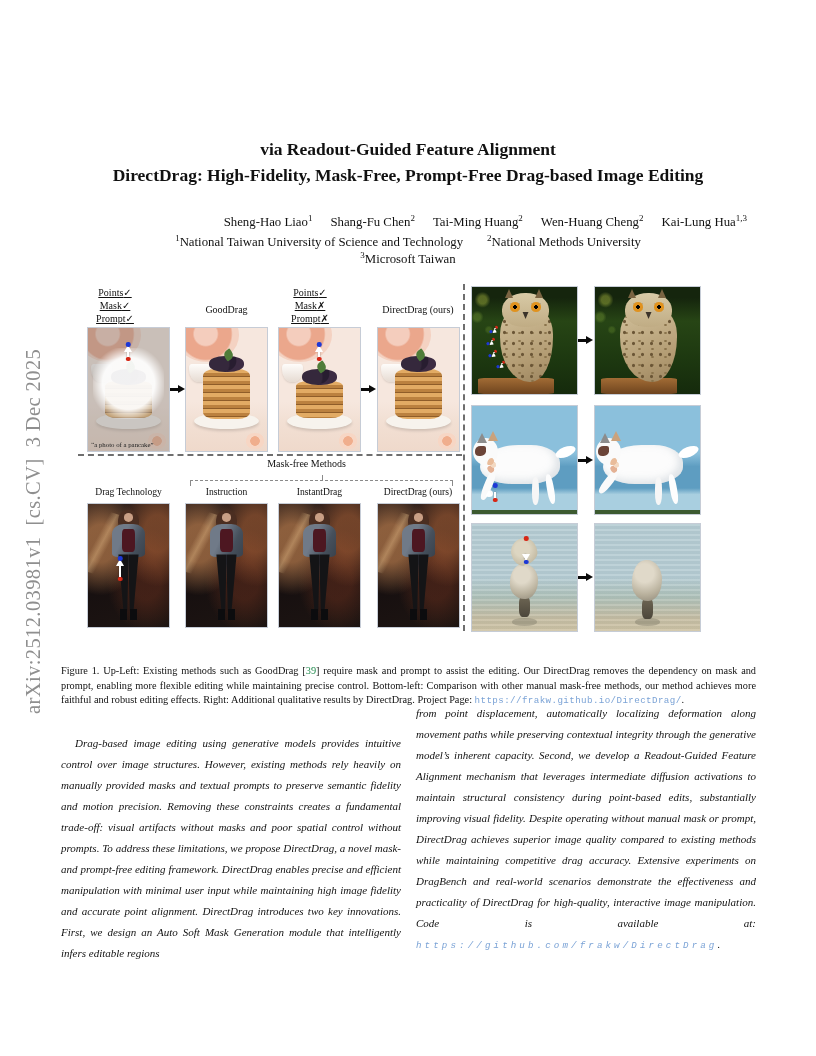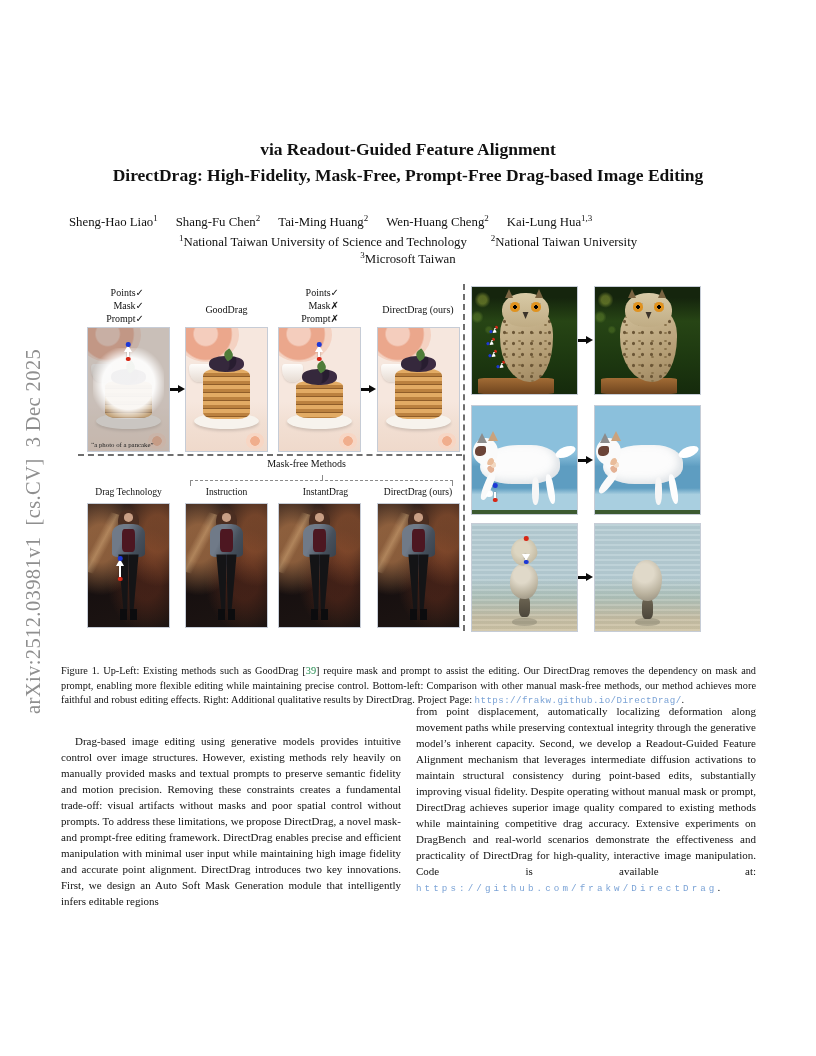--- a/index.html
+++ b/index.html
@@ -14,31 +14,31 @@
 
   
   .watermark{left:12px;top:285px;height:492px;width:42px;
     writing-mode:vertical-rl;transform:rotate(180deg);
     display:flex;align-items:center;justify-content:center;
     font-size:20.5px;color:var(--watermark);letter-spacing:.4px;white-space:nowrap;}
 
   
   .title{left:60px;top:136px;width:696px;text-align:center;font-weight:bold;
          font-size:17.5px;line-height:26px;}
-  .authors{left:60px;top:213px;width:696px;text-align:left;font-size:12.8px;font-family:Liberation Serif, serif;}
+  .authors{left:60px;top:213px;width:696px;text-align:right;font-size:12.8px;font-family:Liberation Serif, serif;}
   .authors .author{margin:0 9px;white-space:nowrap;}
   .authors sup,.affils sup{font-size:9px;}
   .affils{left:60px;width:696px;text-align:center;font-size:12.8px;}
   .affils .affil{margin:0 12px;white-space:nowrap;}
 
   
   .img{position:absolute;overflow:hidden;border:1px solid #c6ccd6;background:#eee;}
   .figlabel{position:absolute;font-size:10px;text-align:center;white-space:nowrap;}
   .conds{position:absolute;font-size:10px;line-height:13px;width:58px;}
-  .cond-row{display:flex;justify-content:flex-end;}
+  .cond-row{display:flex;justify-content:center;text-decoration:underline;}
   .harrow{position:absolute;width:15px;height:9px;}
   .harrow::before{content:"";position:absolute;left:0;top:3.2px;width:10px;height:2.6px;background:#0a0a0a;}
   .harrow::after{content:"";position:absolute;right:0;top:0;border-left:7px solid #0a0a0a;
                  border-top:4.5px solid transparent;border-bottom:4.5px solid transparent;}
   .hdash{position:absolute;border-top:2px dashed #6f6f6f;}
   .vdash{position:absolute;border-left:2px dashed #6f6f6f;}
   .bracket{position:absolute;border-top:1.6px dashed #8a8a8a;}
   .bracket::before,.bracket::after{content:"";position:absolute;top:0;height:5px;border-left:1.6px dashed #8a8a8a;}
   .bracket::before{left:0;} .bracket::after{right:0;}
   .bracket .tick{position:absolute;left:50%;top:-6px;height:6px;border-left:1.6px dashed #8a8a8a;}
@@ -164,42 +164,42 @@
     background:radial-gradient(circle at 45% 40%,#ddd6c2 0 34%,#b4aa90);}
   .stone .reflect{left:38%;top:88%;width:24%;height:7%;border-radius:50%;background:rgba(110,105,90,.35);}
 
   
   .caption{left:61px;top:636px;width:695px;font-size:10.3px;line-height:14.6px;text-align:justify;margin-top:28px;}
   .cite{color:var(--cite);}
   .link{color:var(--link);font-family:"Liberation Mono",monospace;font-size:9.2px;letter-spacing:.4px;
         text-decoration:none;cursor:pointer;}
   .link.wide{letter-spacing:3.1px;}
   .abshead{left:61px;top:706px;width:340px;text-align:center;font-weight:bold;font-size:12.8px;}
-  .col{font-size:11px;line-height:16px;text-align:justify;}
+  .col{font-size:11px;line-height:21px;text-align:justify;font-style:italic;}
   .col1{left:61px;top:733px;width:340px;text-indent:14px;}
   .col2{left:416px;top:703px;width:340px;}
 </style>
 </head>
 <body>
 
 <div class="page">
 
   <div class="abs watermark">arXiv:2512.03981v1&nbsp;&nbsp;[cs.CV]&nbsp;&nbsp;3 Dec 2025</div>
 
   <div class="abs title">
     <div>via Readout-Guided Feature Alignment</div>
     <div>DirectDrag: High-Fidelity, Mask-Free, Prompt-Free Drag-based Image Editing</div>
   </div>
 
   <div class="abs authors">
     <span class="author"><span>Sheng-Hao Liao</span><sup>1</sup></span><span class="author"><span>Shang-Fu Chen</span><sup>2</sup></span><span class="author"><span>Tai-Ming Huang</span><sup>2</sup></span><span class="author"><span>Wen-Huang Cheng</span><sup>2</sup></span><span class="author"><span>Kai-Lung Hua</span><sup>1,3</sup></span>
   </div>
 
   <div class="abs affils" style="top:233px;">
-    <span class="affil"><sup>1</sup><span>National Taiwan University of Science and Technology</span></span><span class="affil"><sup>2</sup><span>National Taiwan University</span></span>
+    <span class="affil"><sup>1</sup><span>National Taiwan University of Science and Technology</span></span><span class="affil"><sup>2</sup><span>National Methods University</span></span>
   </div>
   <div class="abs affils" style="top:250px;">
     <span class="affil"><sup>3</sup><span>Microsoft Taiwan</span></span>
   </div>
 
   <div class="conds" style="left:86px;top:286px;">
     <div class="cond-row">
         <span>Points</span>
         <span>✓</span>
       </div>
@@ -286,21 +286,21 @@
   <div class="hdash" style="left:78px;top:454px;width:384px;"></div>
   <div class="vdash" style="left:463px;top:284px;height:347px;"></div>
 
   <div class="figlabel" style="left:224px;top:458px;width:165px;">Mask-free Methods</div>
   <div class="bracket" style="left:190px;top:480px;width:263px;">
       <span class="tick"></span>
     </div>
 
   <div class="figlabel" style="left:80px;top:486px;width:97px;font-size:9.6px;">Drag Technology</div>
   <div class="figlabel" style="left:185px;top:486px;width:83px;font-size:9.6px;">Instruction</div>
-  <div class="figlabel" style="left:284px;top:486px;width:83px;font-size:9.6px;">InstantDrag</div>
+  <div class="figlabel" style="left:278px;top:486px;width:83px;font-size:9.6px;">InstantDrag</div>
   <div class="figlabel" style="left:362px;top:486px;width:112px;font-size:9.6px;">DirectDrag (ours)</div>
 
   <div class="img woman" style="left:87px;top:503px;width:83px;height:125px;">
     <i class="beam"></i>
       <i class="hair"></i>
       <i class="face"></i>
       <i class="jacket"></i>
       <i class="shirt"></i>
       <i class="legs"></i>
       <i class="boots"></i>

